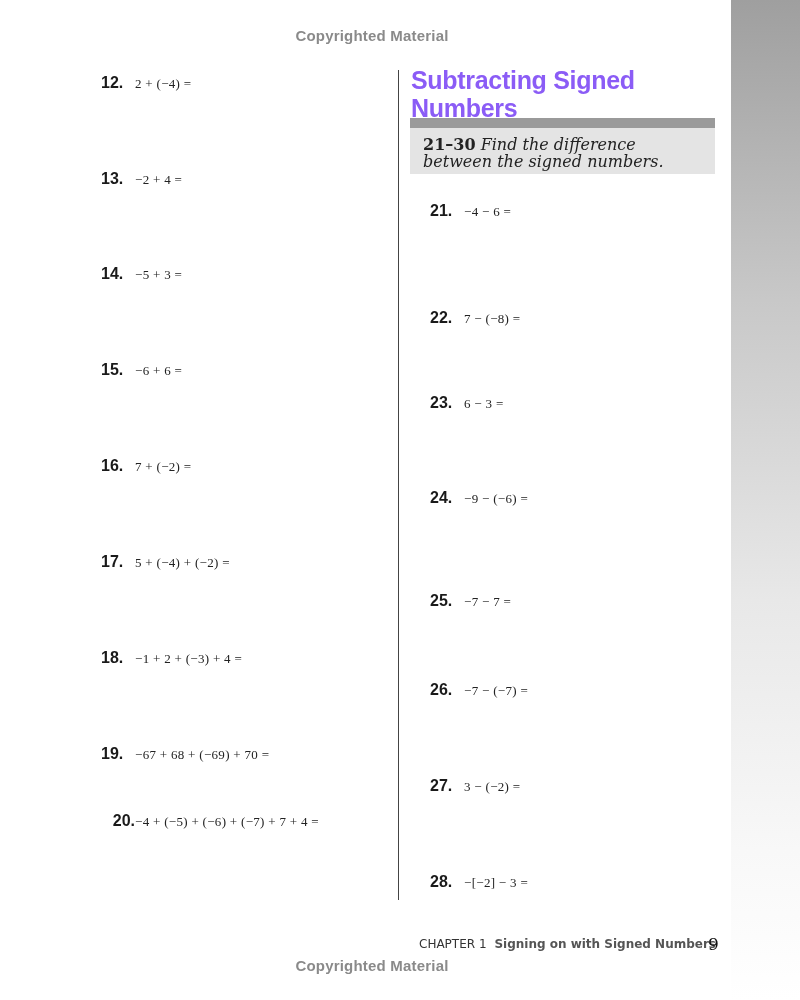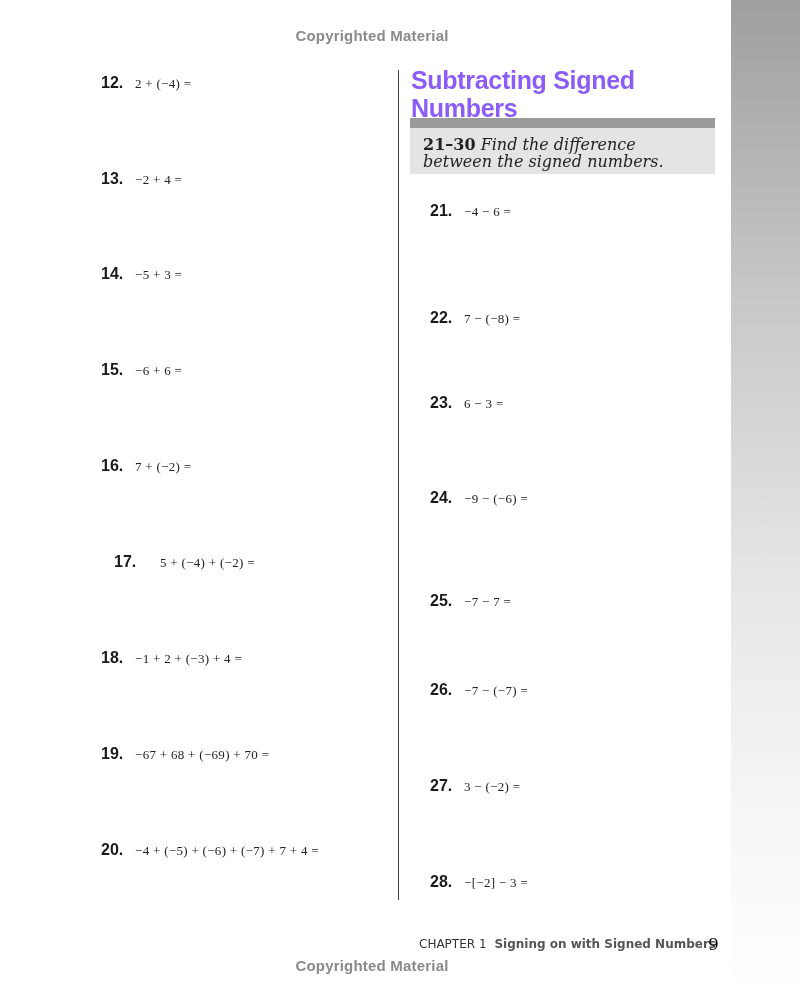--- a/index.html
+++ b/index.html
@@ -153,33 +153,33 @@
   <span class="expr">−5 + 3 =</span>
 </div>
 <div class="problem" style="left:101px; top:361px;">
   <span class="num">15.</span>
   <span class="expr">−6 + 6 =</span>
 </div>
 <div class="problem" style="left:101px; top:457px;">
   <span class="num">16.</span>
   <span class="expr">7 + (−2) =</span>
 </div>
-<div class="problem" style="left:114px; top:553px;gap:12px;">
+<div class="problem" style="left:101px; top:553px;">
   <span class="num">17.</span>
   <span class="expr">5 + (−4) + (−2) =</span>
 </div>
 <div class="problem" style="left:101px; top:649px;">
   <span class="num">18.</span>
   <span class="expr">−1 + 2 + (−3) + 4 =</span>
 </div>
 <div class="problem" style="left:101px; top:745px;">
   <span class="num">19.</span>
   <span class="expr">−67 + 68 + (−69) + 70 =</span>
 </div>
-<div class="problem" style="left:101px; top:841px;">
+<div class="problem" style="left:101px; top:812px;text-align:right;">
   <span class="num">20.</span>
   <span class="expr">−4 + (−5) + (−6) + (−7) + 7 + 4 =</span>
 </div>
 
 <div class="section-title">Subtracting Signed Numbers</div>
 <div class="instr-bar"></div>
 <div class="instr-box">
   <span class="range">21–30</span>
   <span class="text">Find the difference between the signed numbers.</span>
 </div>

